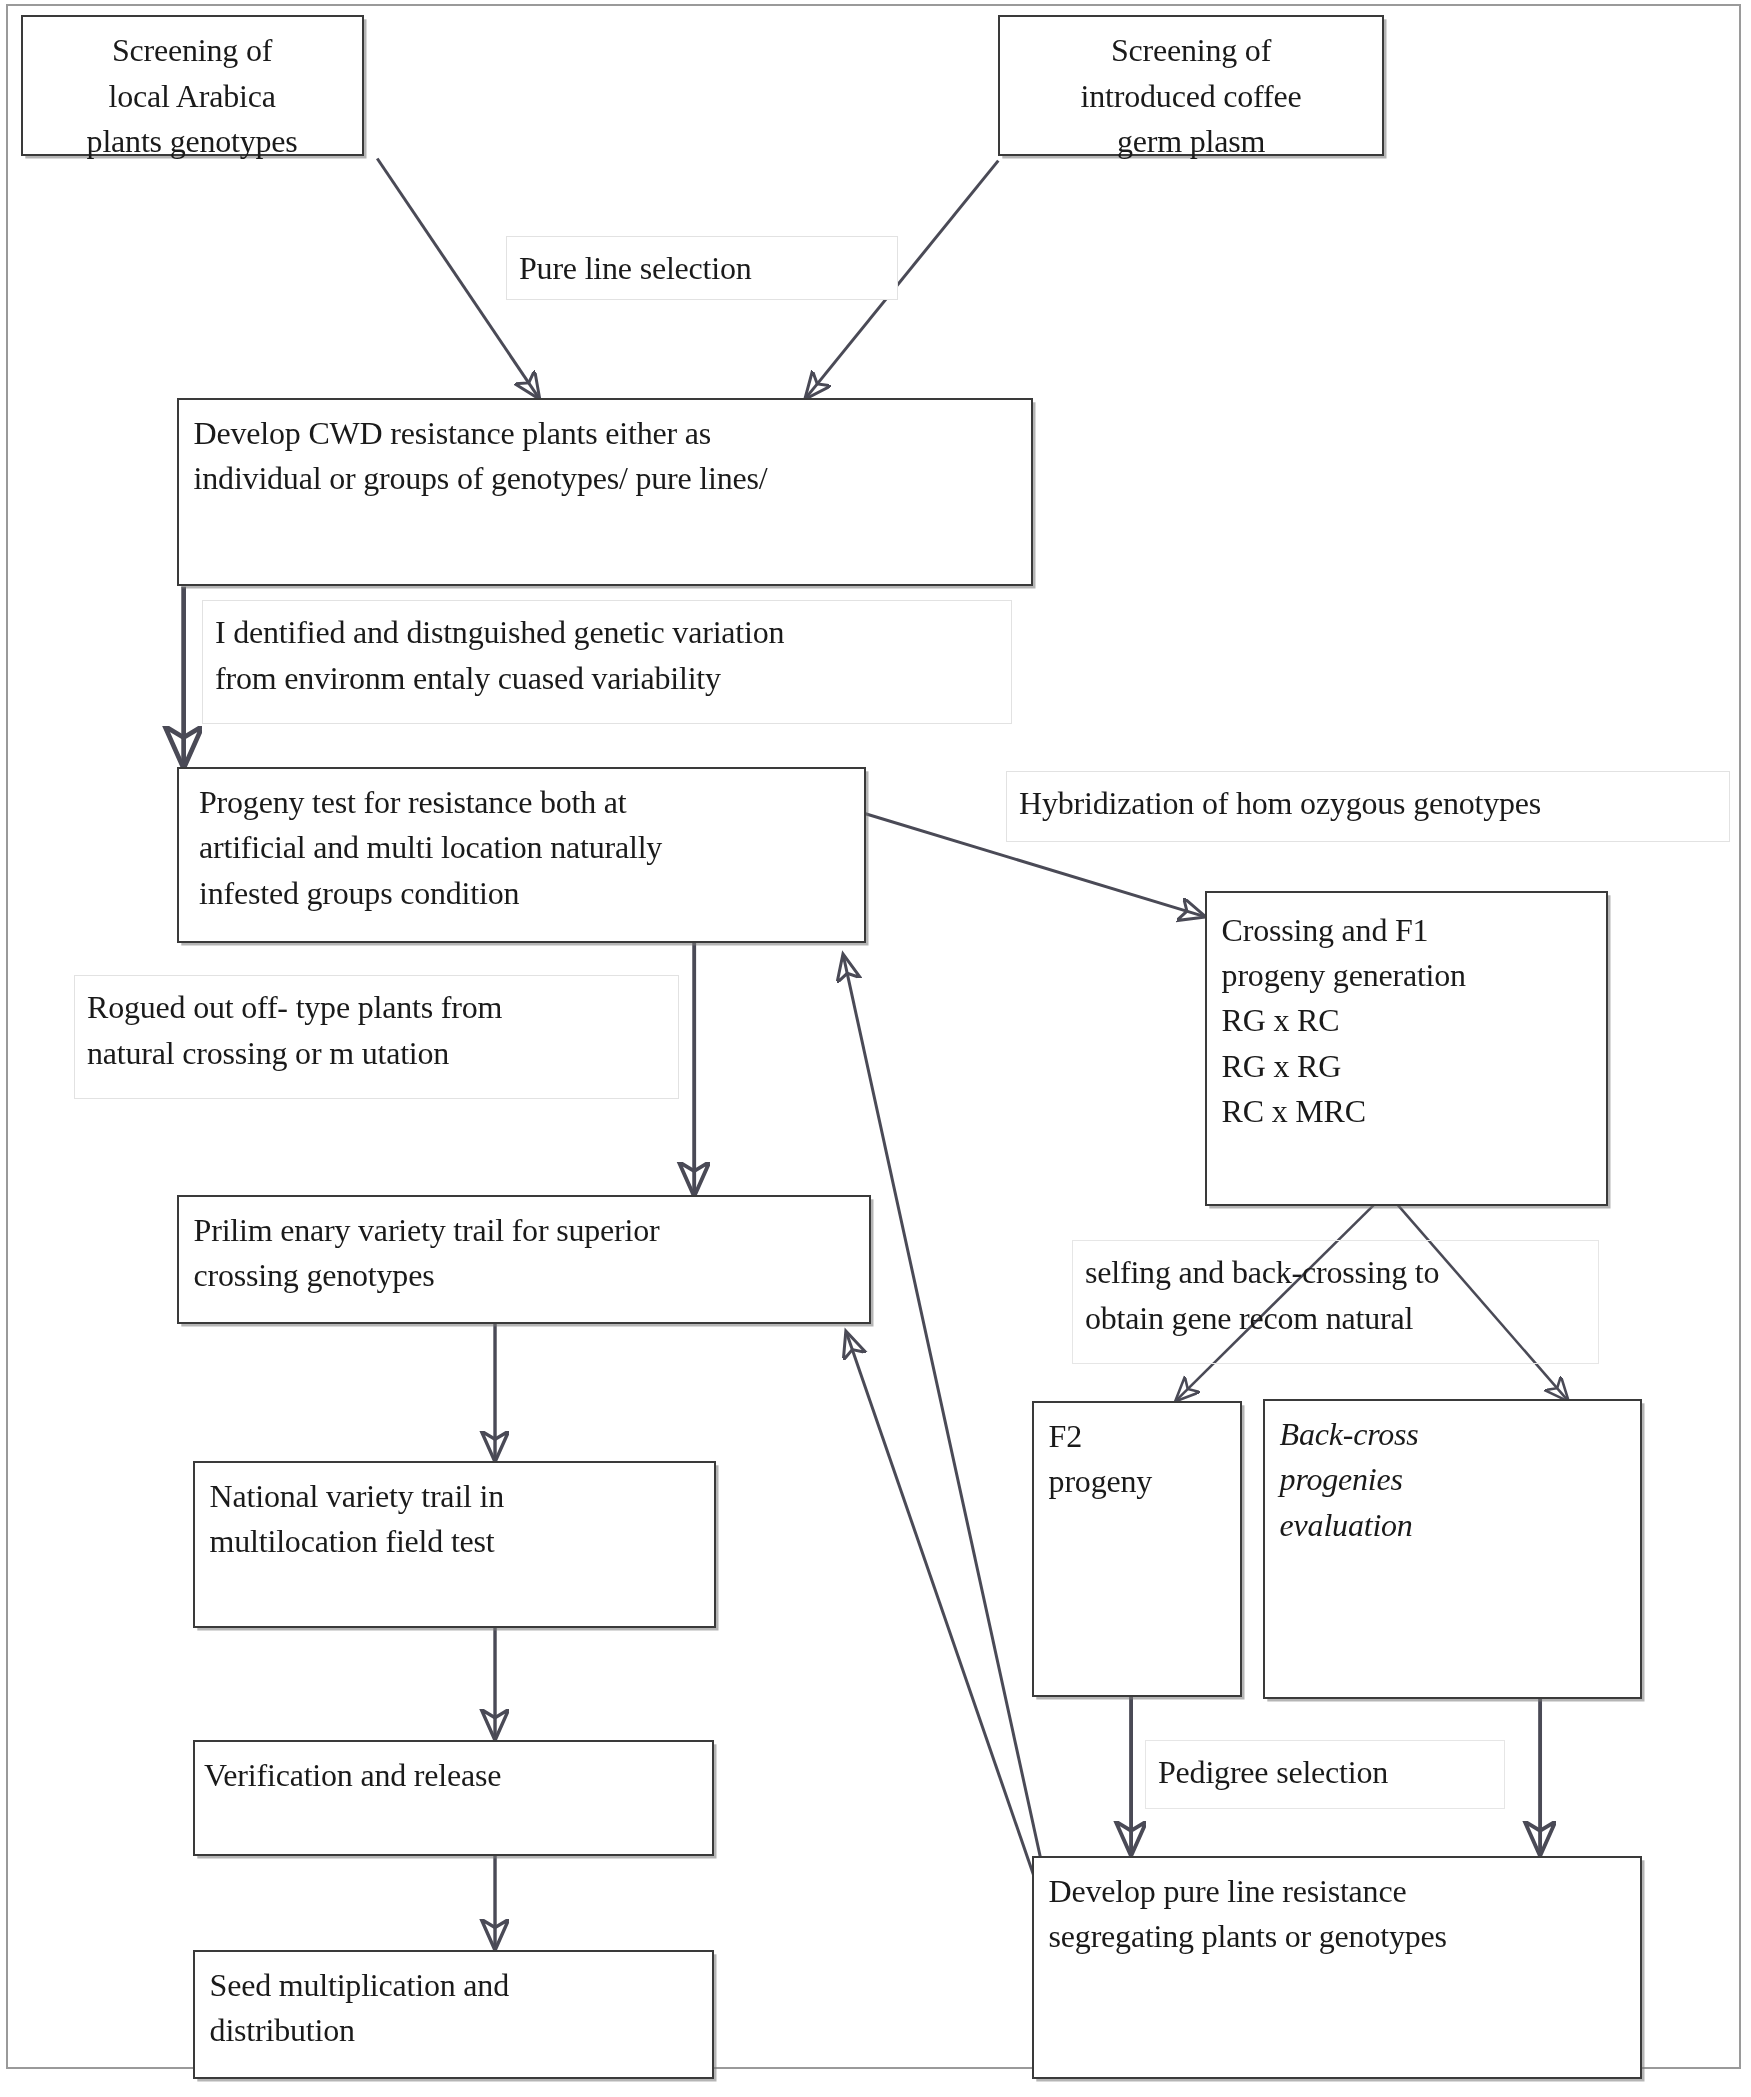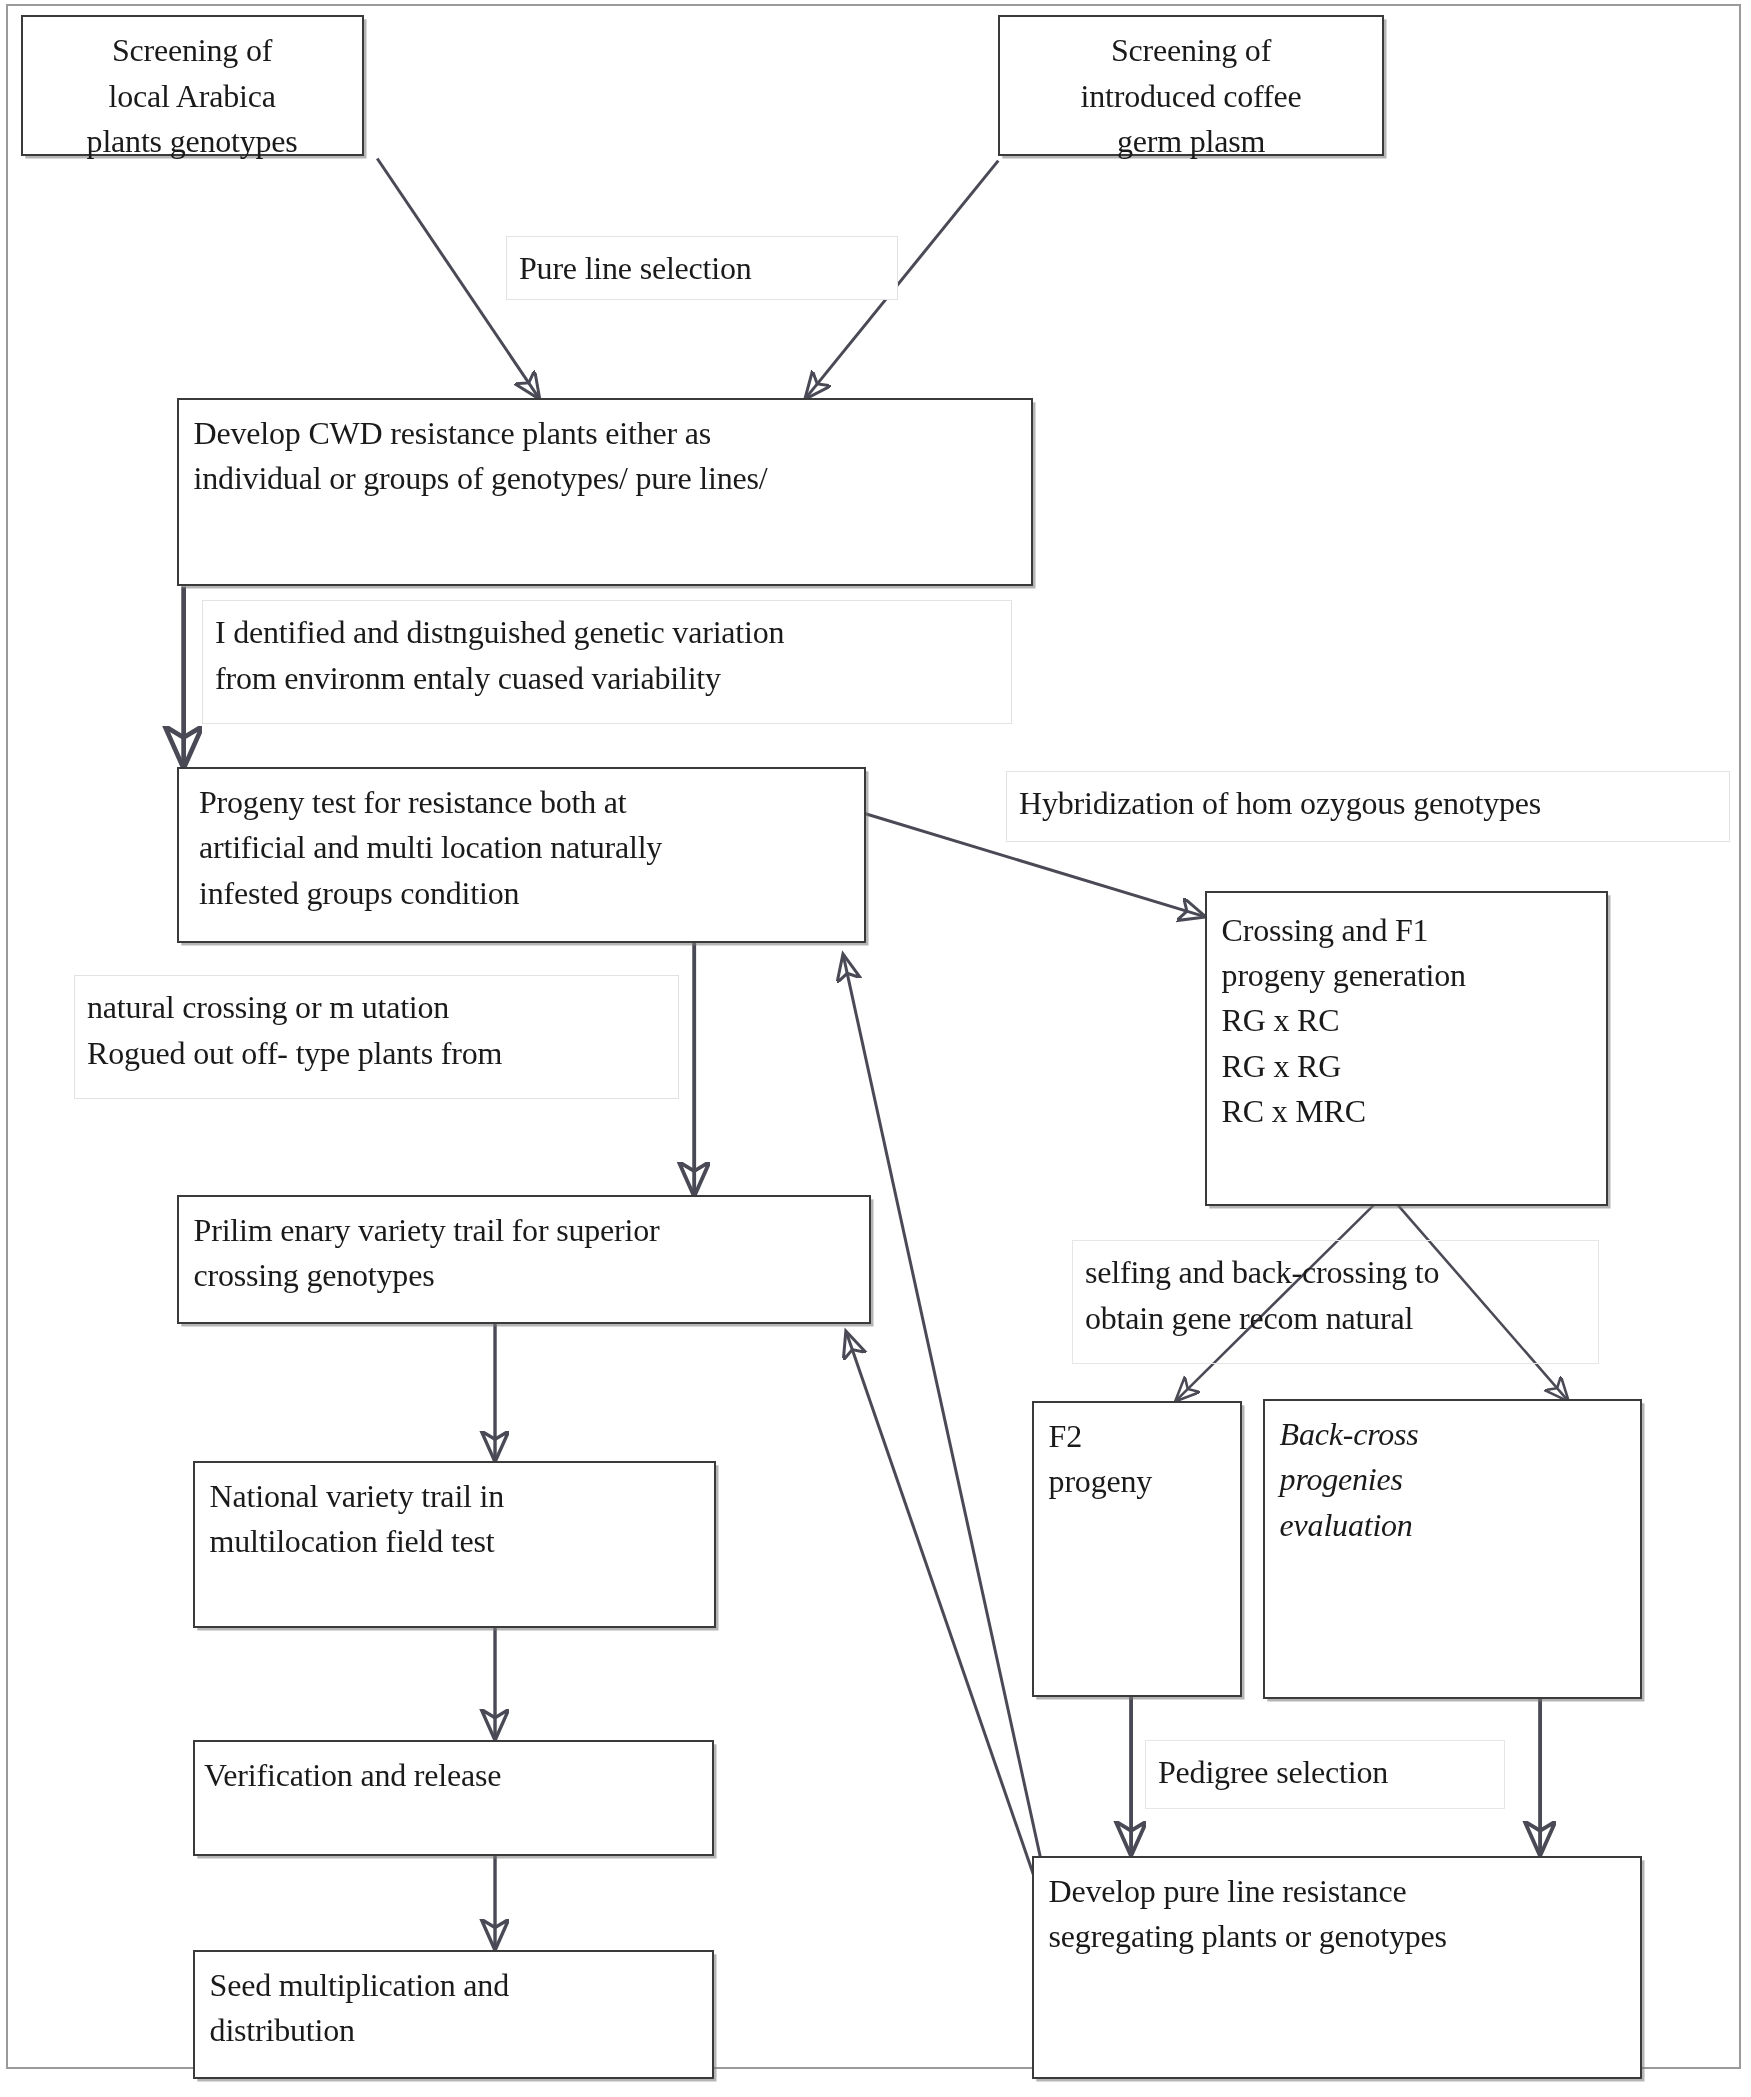--- a/index.html
+++ b/index.html
@@ -180,22 +180,22 @@
   <div class="label" style="left:202px;top:600px;width:810px;height:124px;">
     <span class="ln">I dentified and distnguished genetic variation</span>
     <span class="ln">from  environm entaly cuased variability</span>
   </div>
 
   <div class="label" style="left:1006px;top:771px;width:724px;height:71px;">
     <span class="ln">Hybridization of hom ozygous genotypes</span>
   </div>
 
   <div class="label" style="left:74px;top:975px;width:605px;height:124px;">
+    <span class="ln">Rogued out off- type plants from</span>
     <span class="ln">natural crossing or m utation</span>
-    <span class="ln">Rogued out off- type plants from</span>
   </div>
 
   <div class="label" style="left:1072px;top:1224px;width:527px;height:124px;background:rgba(255,255,255,0.0);border-color:#e6e6e6;margin-top:16px;">
     <span class="ln">selfing and back-crossing to</span>
     <span class="ln">obtain gene recom natural</span>
   </div>
 
   <div class="label" style="left:1145px;top:1740px;width:360px;height:69px;background:rgba(255,255,255,0.0);border-color:#e6e6e6;">
     <span class="ln">Pedigree selection</span>
   </div>

